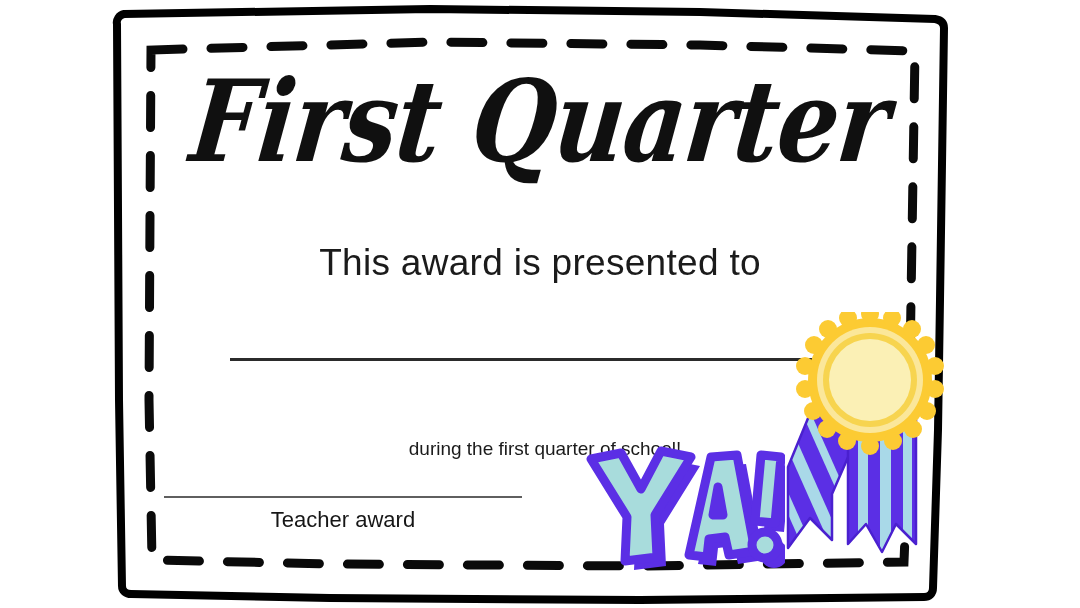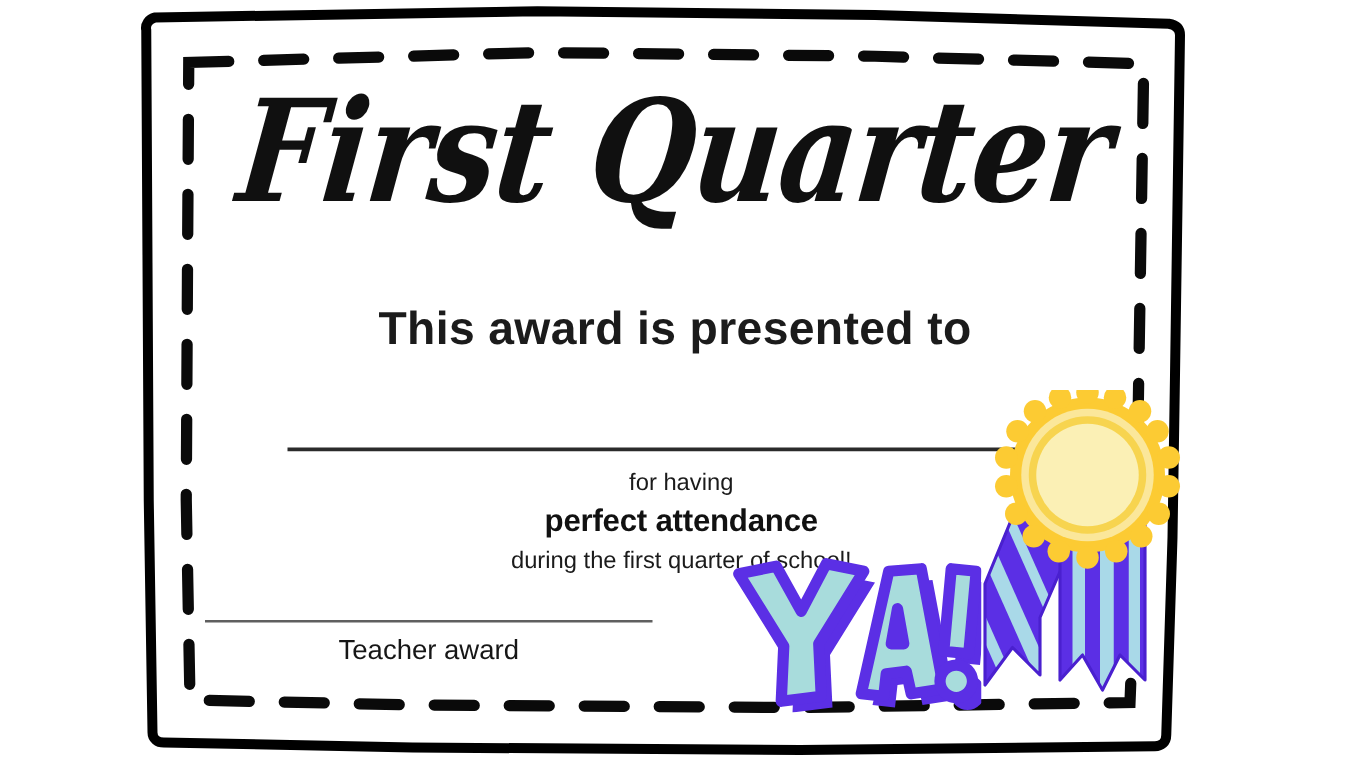--- a/index.html
+++ b/index.html
@@ -60,21 +60,21 @@
   }
 
   .subtitle {
     position: absolute;
     left: 0;
     top: 222px;
     width: 780px;
     text-align: center;
     font-family: "Liberation Sans", sans-serif;
     font-size: 37px;
-    font-weight: 700;
+    font-weight: 400;
     color: #1b1b1b;
     letter-spacing: 0.3px;
   }
 
   
   .name-line {
     position: absolute;
     left: 80px;
     top: 338px;
     width: 586px;
@@ -171,23 +171,21 @@
   </svg>
 
   <div class="content">
 
     <div class="title">First Quarter</div>
 
     <div class="subtitle">This award is presented to</div>
 
     <div class="name-line"></div>
 
-    <div class="for-having">for having</div>
-
-    <div class="award-reason">perfect attendance</div>
+
 
     <div class="award-period">during the first quarter of school!</div>
 
     <div class="teacher-line"></div>
 
     <div class="teacher-label">Teacher award</div>
 
     <svg class="rosette" viewBox="0 0 190 250" xmlns="http://www.w3.org/2000/svg">
       <defs>
         <clipPath id="ribLeftClip">

